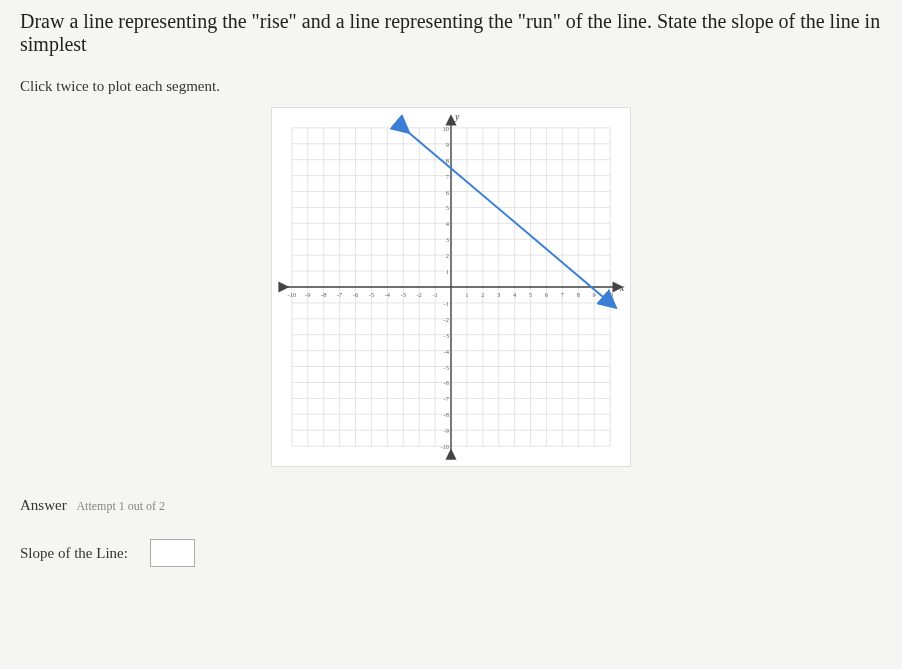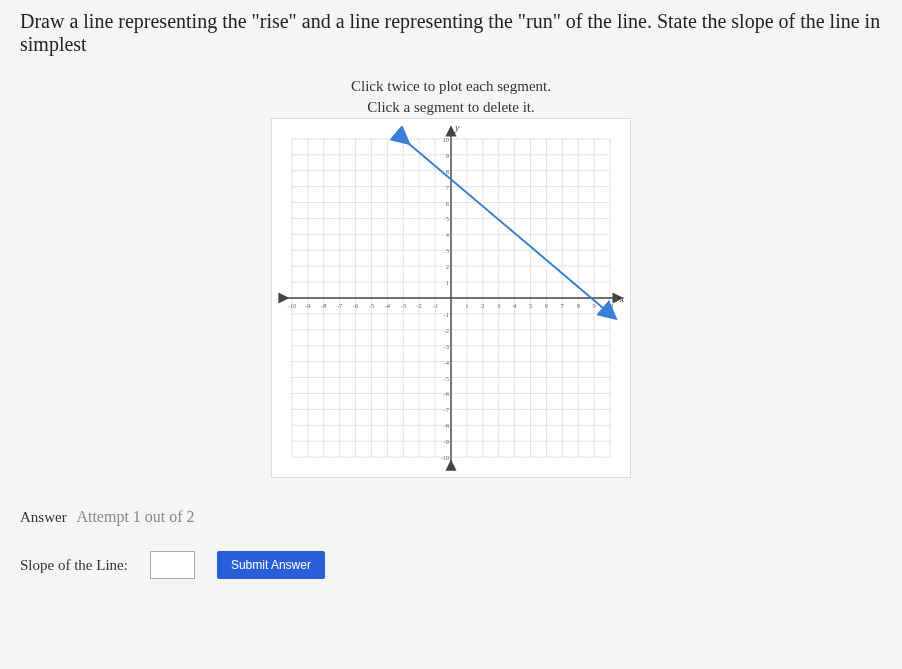--- a/index.html
+++ b/index.html
@@ -15,24 +15,25 @@
       padding: 10px 20px;
       color: #333;
       position: relative;
     }
     .question-text {
       font-size: 20px;
       color: #222;
       margin-bottom: 20px;
     }
     .instructions {
-      text-align: center;
+      text-align: left;
       font-size: 15px;
       color: #333;
       line-height: 1.4;
+      margin-bottom: 10px;
     }
     .chart-container {
       display: flex;
       justify-content: center;
       margin-bottom: 30px;
     }
     .chart {
       background: #fff;
       border: 1px solid #ddd;
     }
@@ -42,21 +43,21 @@
     .answer-header {
       font-size: 15px;
       color: #333;
       margin-bottom: 25px;
     }
     .answer-header .label {
       font-weight: normal;
       margin-top: 8px;
     }
     .answer-header .attempt {
-      font-size: 16px;
+      font-size: 12px;
       color: #888;
       margin-left: 6px;
     }
     .slope-row {
       display: flex;
       align-items: center;
       gap: 22px;
     }
     .slope-label {
       font-size: 15px;
@@ -80,21 +81,20 @@
       border-radius: 2px;
     }
   </style>
 </head>
 <body>
 
 <div class="question-text">Draw a line representing the "rise" and a line representing the "run" of the line. State the slope of the line in simplest</div>
 
 <div class="instructions">
   <div>Click twice to plot each segment.</div>
-  <div>Click a segment to delete it.</div>
 </div>
 
 <div class="chart-container">
   <svg class="chart" width="360" height="360" viewBox="0 0 360 360">
     <defs>
       <marker id="arrow" markerWidth="8" markerHeight="8" refX="4" refY="4" orient="auto">
         <path d="M0,0 L8,4 L0,8 Z" fill="#444"></path>
       </marker>
       <marker id="arrow-blue" markerWidth="10" markerHeight="10" refX="5" refY="5" orient="auto">
         <path d="M0,0 L10,5 L0,10 Z" fill="#3a7fd5"></path>
@@ -205,15 +205,14 @@
 </div>
 
 <div class="answer-section">
   <div class="answer-header">
     <span class="label">Answer</span>
     <span class="attempt">Attempt 1 out of 2</span>
   </div>
   <div class="slope-row">
     <span class="slope-label">Slope of the Line:</span>
     <input class="slope-input" type="text" value="" style="">
-    <button class="submit-btn">Submit Answer</button>
   </div>
 </div>
 
 </body></html>

